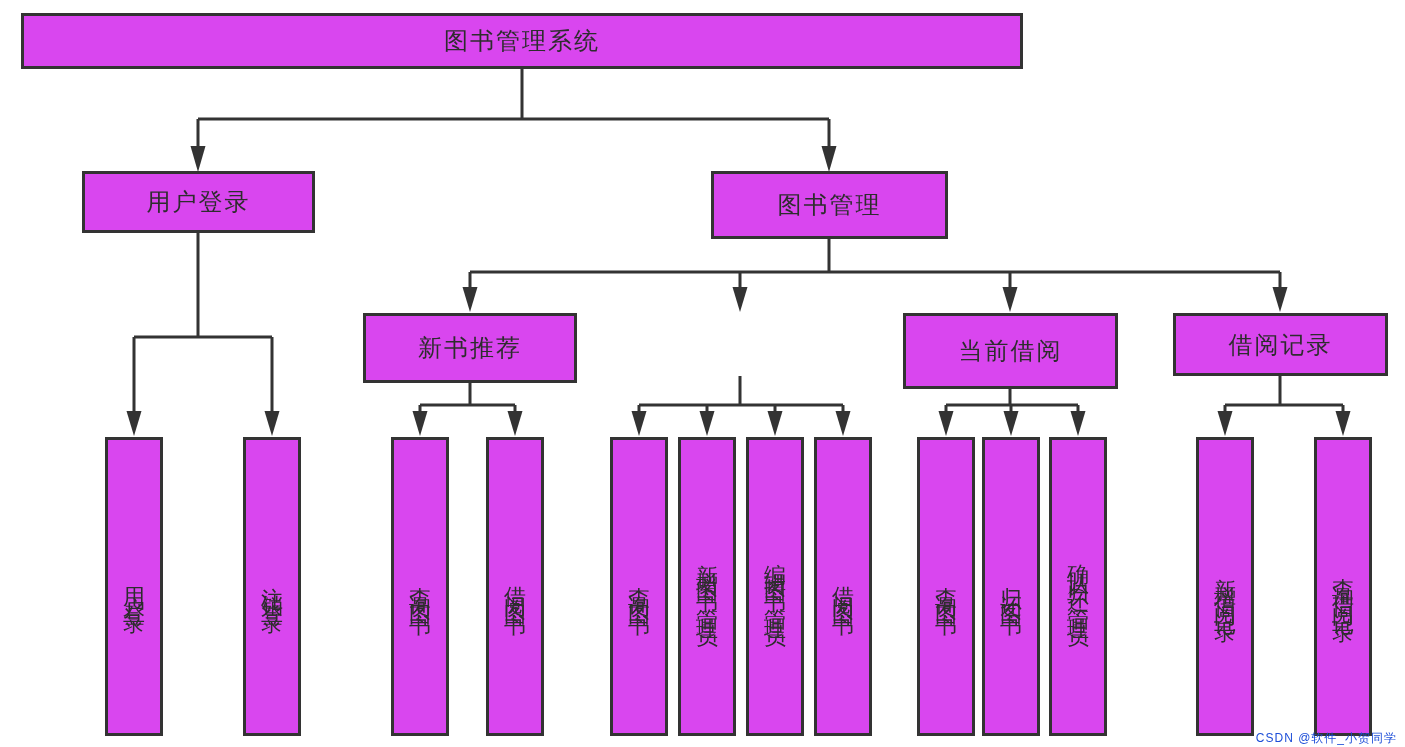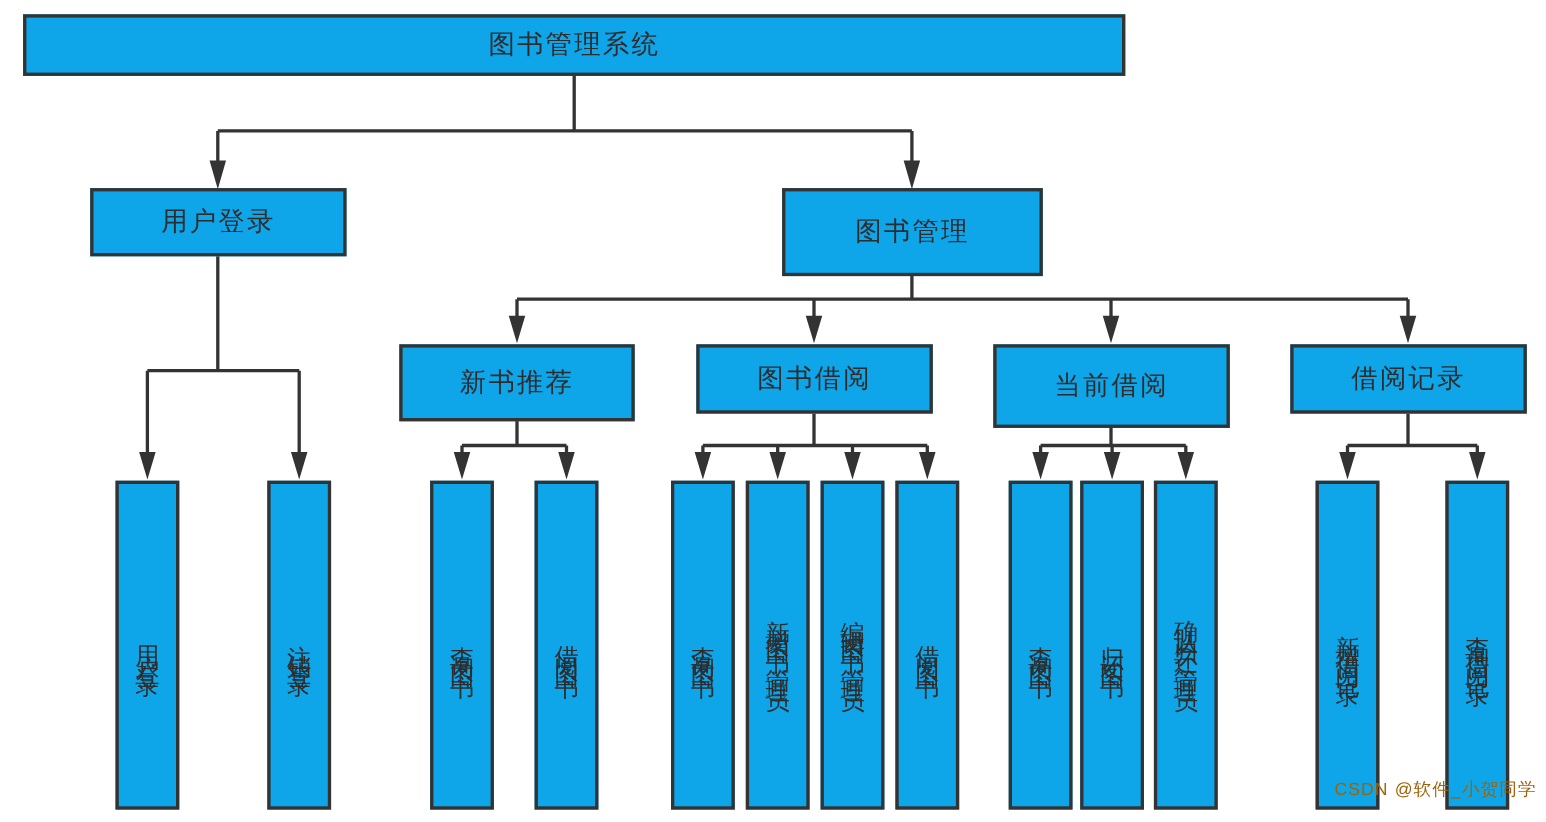--- a/index.html
+++ b/index.html
@@ -14,21 +14,21 @@
   svg.connectors {
     position: absolute;
     left: 0; top: 0;
     width: 1405px; height: 747px;
     z-index: 1;
   }
   .node {
     position: absolute;
     box-sizing: border-box;
     border: 3px solid #333333;
-    background: #0ea5e9;
+    background: #d946ef;
     display: flex;
     align-items: center;
     justify-content: center;
     z-index: 2;
   }
   .node .label {
     font-size: 24px;
     color: #2d2d2d;
     letter-spacing: 2px;
     white-space: nowrap;
@@ -37,21 +37,21 @@
   .vnode .label {
     writing-mode: vertical-rl;
     text-orientation: mixed;
     font-size: 22px;
     letter-spacing: 9px;
     white-space: nowrap;
   }
   
   .n-root  { left: 21px;   top: 13px;  width: 1002px; height: 56px; }
   .n-user  { left: 82px;   top: 171px; width: 233px;  height: 62px; }
-  .n-mgmt  { left: 711px;  top: 171px; width: 237px;  height: 80px; }
+  .n-mgmt  { left: 711px;  top: 171px; width: 237px;  height: 68px; }
   .n-rec   { left: 363px;  top: 313px; width: 214px;  height: 70px; }
   .n-bb    { left: 633px;  top: 313px; width: 215px;  height: 63px; }
   .n-cb    { left: 903px;  top: 313px; width: 215px;  height: 76px; }
   .n-br    { left: 1173px; top: 313px; width: 215px;  height: 63px; }
   .tall    { top: 437px; width: 58px; height: 299px; }
   .n-user-a { left: 105px; }
   .n-user-b { left: 243px; }
   .n-rec-a  { left: 391px; }
   .n-rec-b  { left: 486px; }
   .n-bb-a   { left: 610px; }
@@ -59,23 +59,23 @@
   .n-bb-c   { left: 746px; }
   .n-bb-d   { left: 814px; }
   .n-cb-a   { left: 917px; }
   .n-cb-b   { left: 982px; }
   .n-cb-c   { left: 1049px; }
   .n-br-a   { left: 1196px; }
   .n-br-b   { left: 1314px; }
   .watermark {
     position: absolute;
     right: 8px;
-    bottom: 18px;
-    font-size: 16px;
-    color: #a16207;
+    bottom: 0;
+    font-size: 12px;
+    color: #1d4ed8;
     letter-spacing: 1px;
     z-index: 3;
     white-space: nowrap;
   }
 </style>
 </head>
 <body>
 
 <div class="canvas">
 
@@ -136,23 +136,20 @@
   <div class="node n-user">
     <span class="label">用户登录</span>
   </div>
   <div class="node n-mgmt">
     <span class="label">图书管理</span>
   </div>
 
   <div class="node n-rec">
     <span class="label">新书推荐</span>
   </div>
-  <div class="node n-bb">
-    <span class="label">图书借阅</span>
-  </div>
   <div class="node n-cb">
     <span class="label">当前借阅</span>
   </div>
   <div class="node n-br">
     <span class="label">借阅记录</span>
   </div>
 
   <div class="node vnode tall n-user-a">
     <span class="label">用户登录</span>
   </div>

